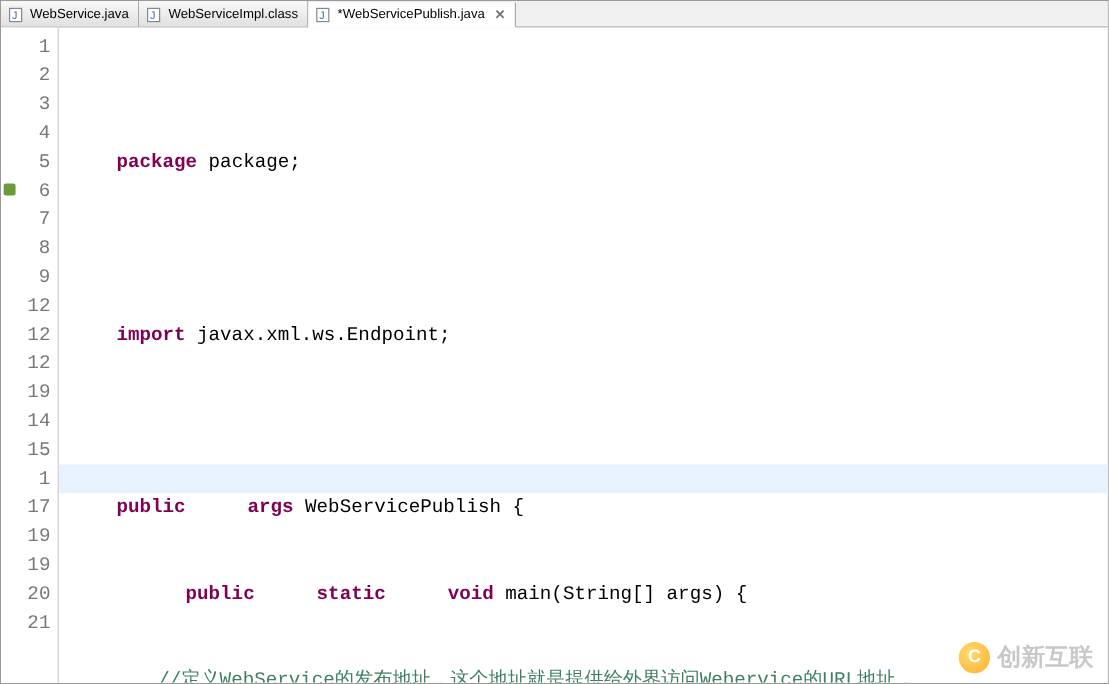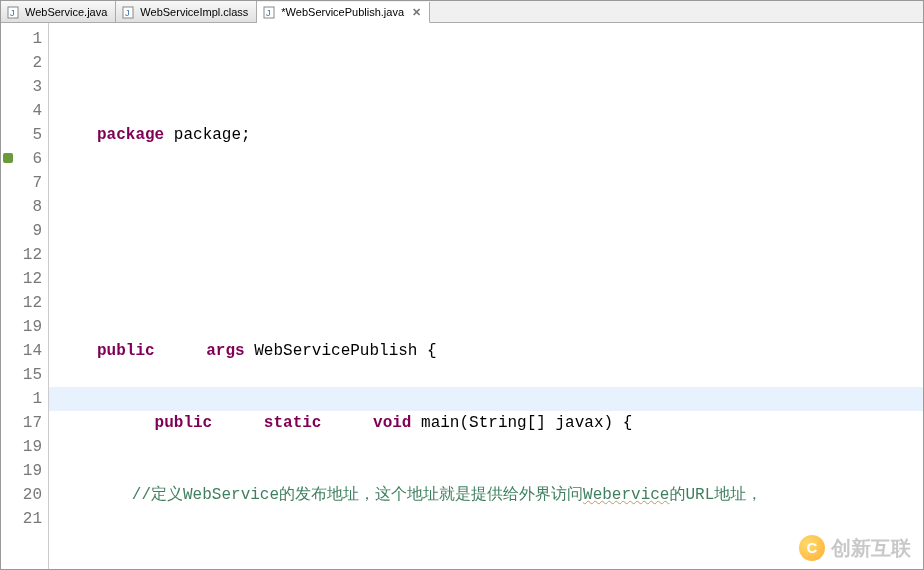--- a/index.html
+++ b/index.html
@@ -151,23 +151,24 @@
       <div class="ln">19</div>
       <div class="ln">20</div>
       <div class="ln">21</div>
     </div>
 
     <div class="code-area">
       <div class="hl-line" style="top:364px;"></div>
 
       <div class="code-line"><span class="kw">package</span><span> package;</span></div>
       <div class="code-line"></div>
+      <div class="code-line"><span class="kw">import</span><span> javax.xml.ws.Endpoint;</span></div>
       <div class="code-line"></div>
       <div class="code-line"><span class="kw">public</span> <span class="kw">args</span><span> WebServicePublish {</span></div>
-      <div class="code-line">      <span class="kw">public</span> <span class="kw">static</span> <span class="kw">void</span><span> main</span><span>(String[] javax) {</span></div>
+      <div class="code-line">      <span class="kw">public</span> <span class="kw">static</span> <span class="kw">void</span><span> main</span><span>(String[] args) {</span></div>
       <div class="code-line">        <span class="cmt">//定义WebService的发布地址，这个地址就是提供给外界访问</span><span class="cmt underline">Webervice</span><span class="cmt">的URL地址，</span></div>
       
       
       
       
       
       
       
       
       

